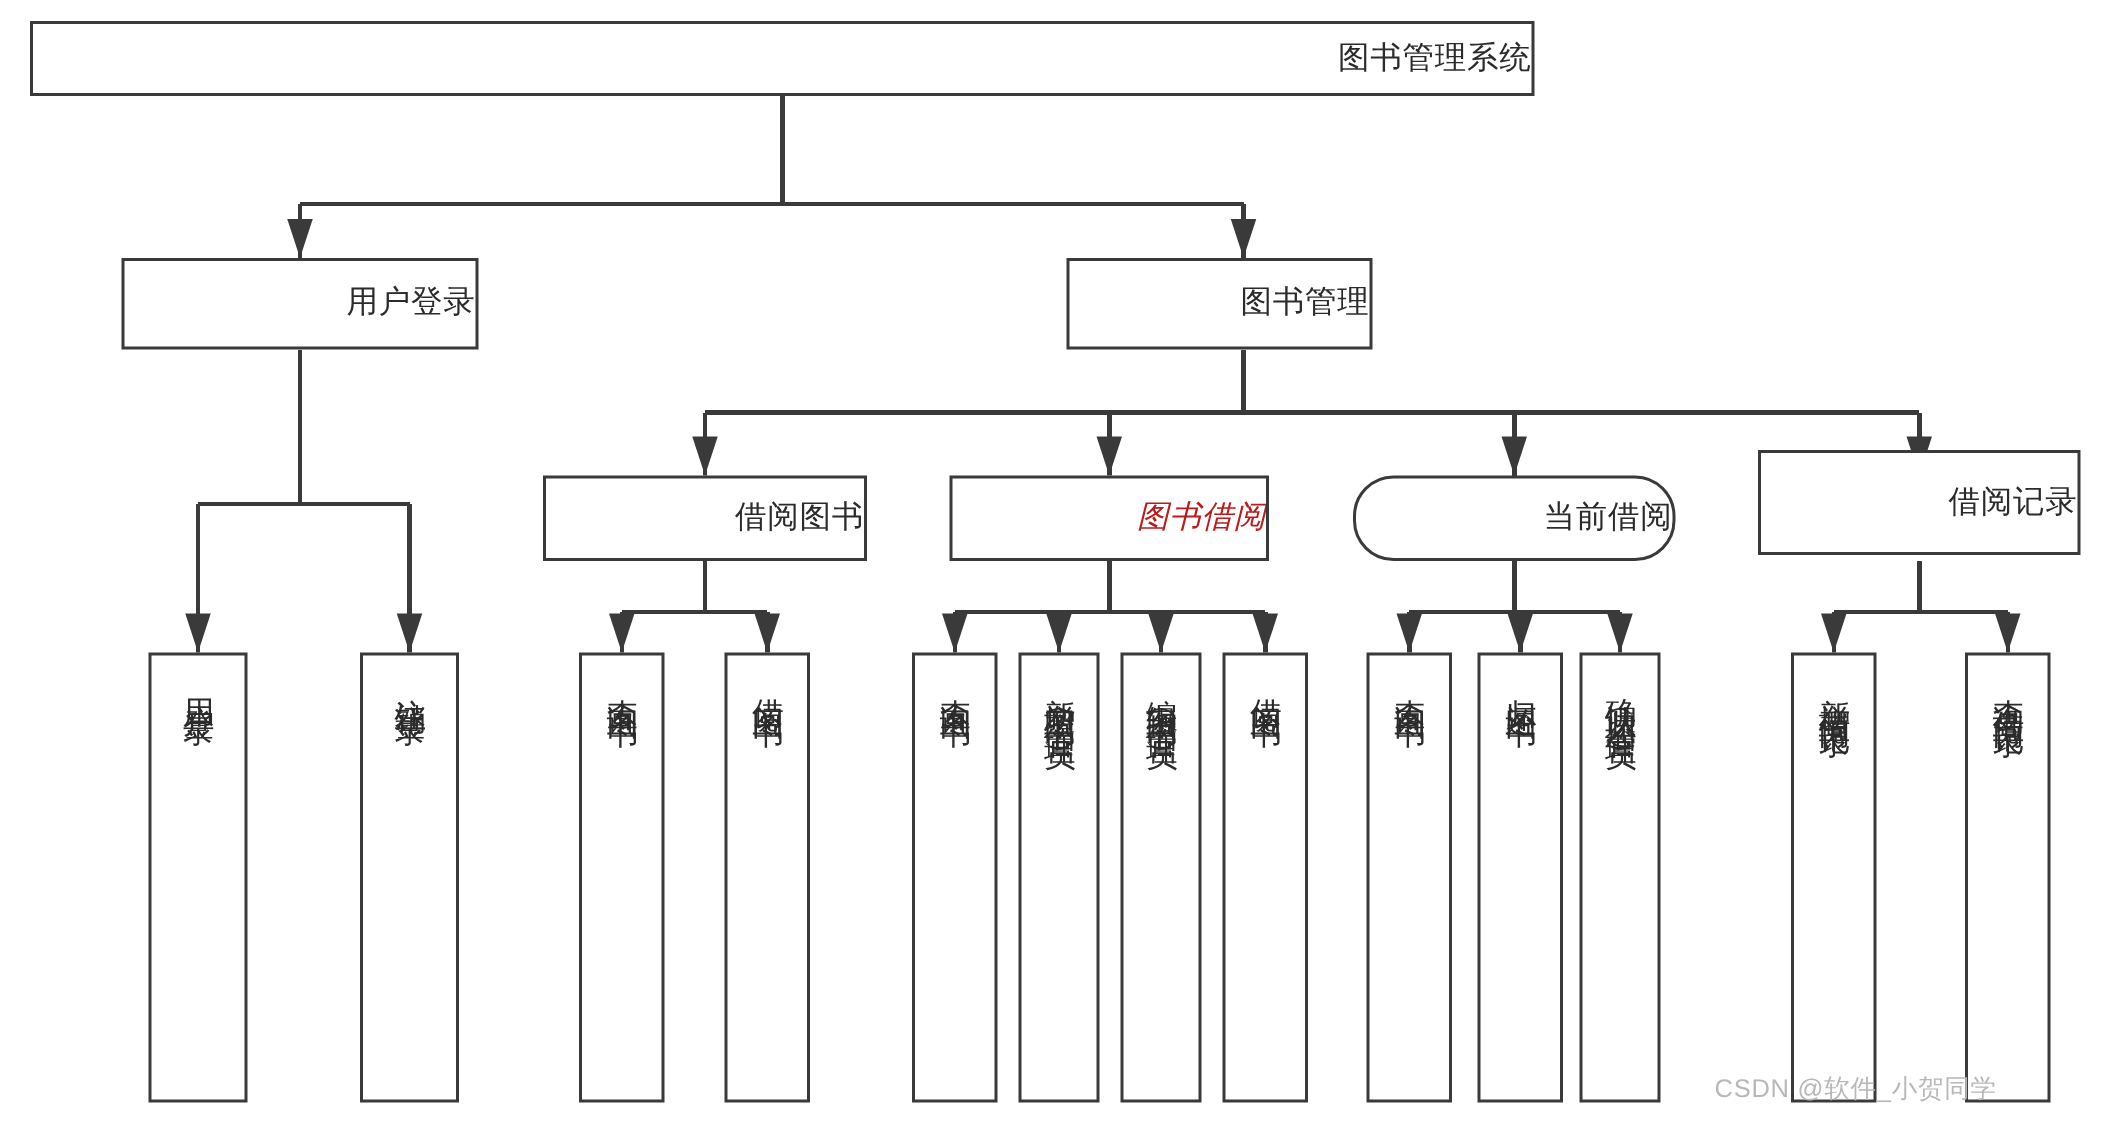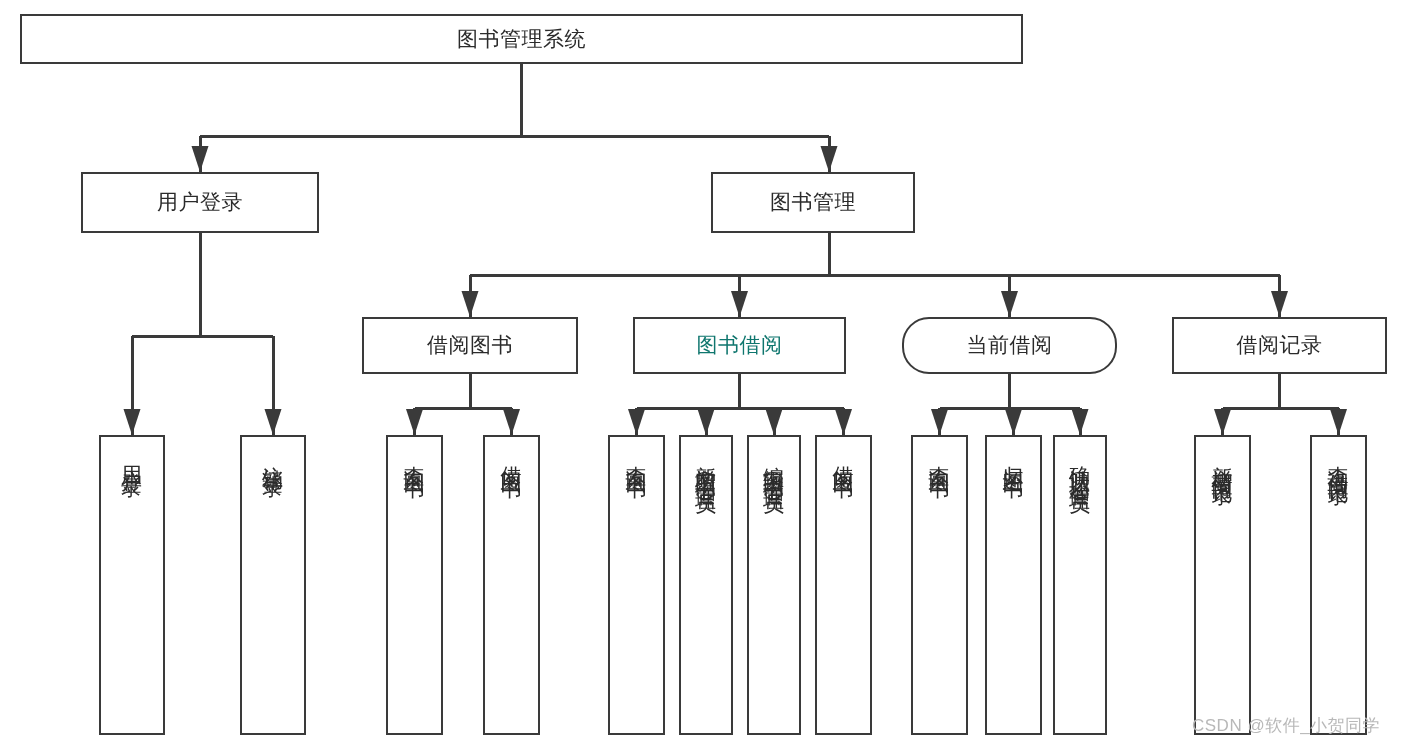--- a/index.html
+++ b/index.html
@@ -25,21 +25,21 @@
     height: 747px;
     pointer-events: none;
   }
   .node {
     position: absolute;
     box-sizing: border-box;
     background: #ffffff;
     border: 2px solid #3a3a3a;
     display: flex;
     align-items: center;
-    justify-content: center;
+    justify-content: flex-end;
     overflow: hidden;
   }
   .node-label {
     color: #2b2b2b;
     text-align: center;
     line-height: 1.18;
     white-space: pre-line;
   }
   .node.horiz .node-label {
     writing-mode: horizontal-tb;
@@ -132,26 +132,26 @@
       <div class="node horiz" style="left: 81px; top: 172px; width: 238px; height: 61px; border-color: rgb(58, 58, 58);">
         <span class="node-label" style="color: rgb(43, 43, 43);">用户登录</span>
       </div>
       <div class="node horiz" style="left: 711px; top: 172px; width: 204px; height: 61px; border-color: rgb(58, 58, 58);">
         <span class="node-label" style="color: rgb(43, 43, 43);">图书管理</span>
       </div>
       <div class="node horiz" style="left: 362px; top: 317px; width: 216px; height: 57px; border-color: rgb(58, 58, 58);">
         <span class="node-label" style="color: rgb(43, 43, 43);">借阅图书</span>
       </div>
       <div class="node horiz" style="left: 633px; top: 317px; width: 213px; height: 57px; border-color: rgb(58, 58, 58);">
-        <span class="node-label" style="color: #0f766e;">图书借阅</span>
+        <span class="node-label" style="color: #b91c1c; font-style: italic;">图书借阅</span>
       </div>
       <div class="node horiz" style="left: 902px; top: 317px; width: 215px; height: 57px; border-color: rgb(58, 58, 58); border-radius: 27px;">
         <span class="node-label" style="color: rgb(43, 43, 43);">当前借阅</span>
       </div>
-      <div class="node horiz" style="left: 1172px; top: 317px; width: 215px; height: 57px; border-color: rgb(58, 58, 58);">
+      <div class="node horiz" style="left: 1172px; top: 300px; width: 215px; height: 70px; border-color: rgb(58, 58, 58);">
         <span class="node-label" style="color: rgb(43, 43, 43);">借阅记录</span>
       </div>
       <div class="node vert" style="left: 99px; top: 435px; width: 66px; height: 300px; border-color: rgb(58, 58, 58);">
         <span class="node-label" style="color: rgb(43, 43, 43);">用户登录</span>
       </div>
       <div class="node vert" style="left: 240px; top: 435px; width: 66px; height: 300px; border-color: rgb(58, 58, 58);">
         <span class="node-label" style="color: rgb(43, 43, 43);">注销登录</span>
       </div>
       <div class="node vert" style="left: 386px; top: 435px; width: 57px; height: 300px; border-color: rgb(58, 58, 58);">
         <span class="node-label" style="color: rgb(43, 43, 43);">查询图书</span>
@@ -180,14 +180,14 @@
       <div class="node vert" style="left: 1053px; top: 435px; width: 54px; height: 300px; border-color: rgb(58, 58, 58);">
         <span class="node-label" style="color: rgb(43, 43, 43);">确认归还（管理员）</span>
       </div>
       <div class="node vert" style="left: 1194px; top: 435px; width: 57px; height: 300px; border-color: rgb(58, 58, 58);">
         <span class="node-label" style="color: rgb(43, 43, 43);">新增借阅记录</span>
       </div>
       <div class="node vert" style="left: 1310px; top: 435px; width: 57px; height: 300px; border-color: rgb(58, 58, 58);">
         <span class="node-label" style="color: rgb(43, 43, 43);">查询借阅记录</span>
       </div>
     </div>
-  <div class="watermark" style="left: 1192px; top: 714px; text-align: right;">CSDN @软件_小贺同学</div>
+  <div class="watermark" style="left: 1143px; top: 714px; text-align: right;">CSDN @软件_小贺同学</div>
 </div>
 
 </body></html>

